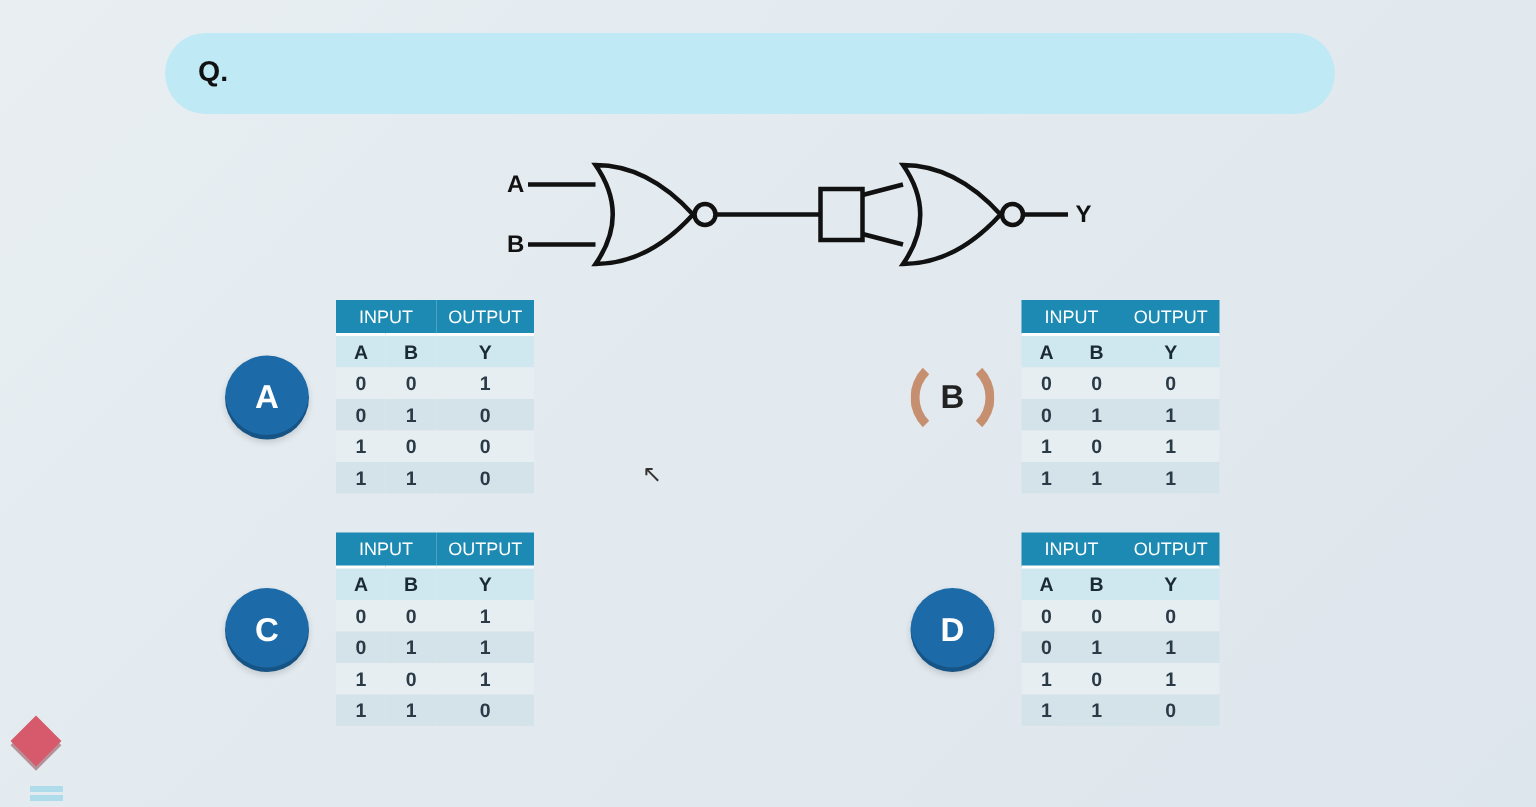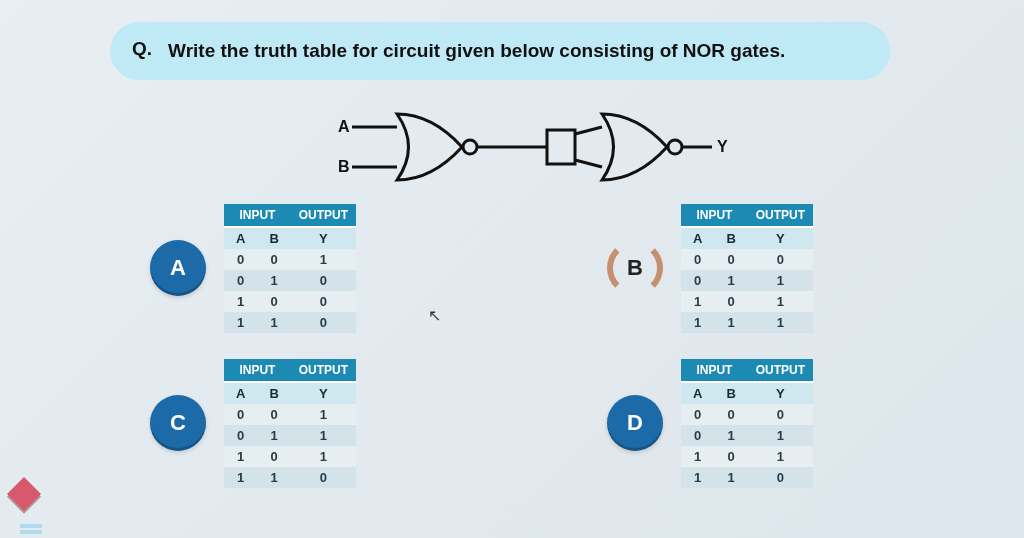--- a/index.html
+++ b/index.html
@@ -60,21 +60,21 @@
     color:#222;
   }
 
   table.tt {
     border-collapse: collapse;
     font-size: 13px;
   }
   table.tt th {
     background:#1c8ab2;
     color:#fff;
-    font-weight:700;
+    font-weight:400;
     padding:4px 8px;
     border-bottom:2px solid #fff;
     text-align:center;
     font-size:12px;
   }
   table.tt td {
     padding:3px 12px;
     text-align:center;
     font-weight:600;
     color:#2a3b47;
@@ -93,21 +93,20 @@
   .deco-bl2{ position:absolute; left:20px; bottom:4px; width:22px; height:10px;
              border-bottom:4px solid #8bd3e8; border-top:4px solid #8bd3e8; opacity:.6;}
 
   .cursor { position:absolute; left:428px; top:306px; font-size:16px; color:#333; }
 </style>
 </head>
 <body>
 
 <div class="question-pill">
   <span class="q-marker">Q.</span>
-  <span class="q-text">Write the truth table for circuit given below consisting of NOR gates.</span>
 </div>
 
 <div class="circuit">
   <svg viewBox="0 0 420 90">
     <g stroke="#111" stroke-width="3" fill="none">
 
       <line x1="40" y1="25" x2="85" y2="25"></line>
       <line x1="40" y1="65" x2="85" y2="65"></line>
 
       <path d="M85 12 Q120 12 150 45 Q120 78 85 78 Q108 45 85 12 Z"></path>

